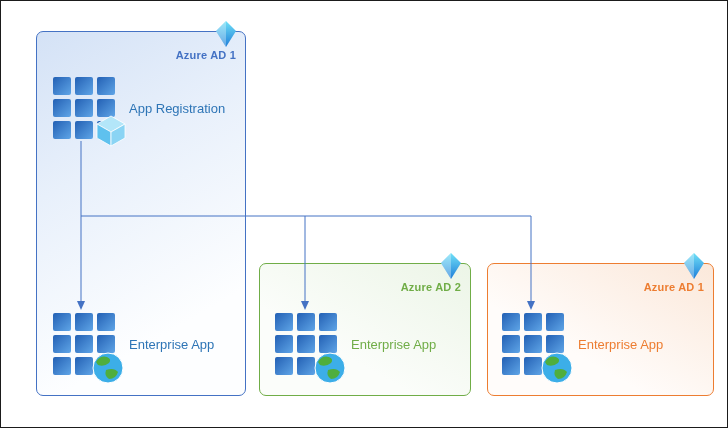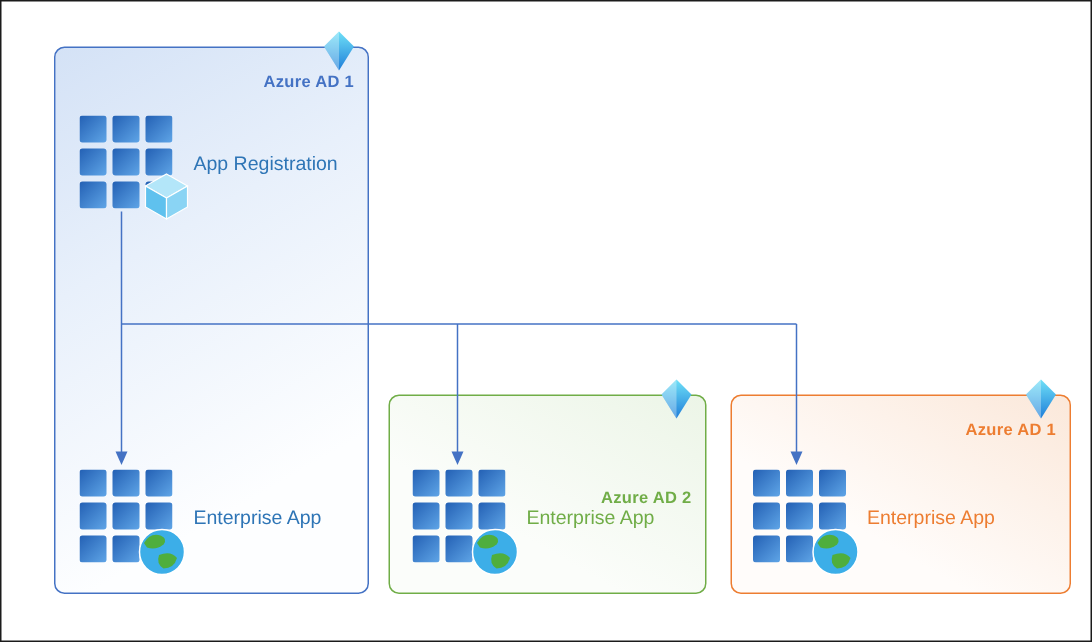--- a/index.html
+++ b/index.html
@@ -42,21 +42,21 @@
     border: 1px solid #ed7d31;
     background: linear-gradient(210deg, #fbe8da 0%, #fffcfa 65%);
   }
 
   .ad-icon { position: absolute; top: -12px; right: 8px; }
   .tenant-label {
     position: absolute; top: 17px; right: 9px;
     font-size: 11px; letter-spacing: 0.2px; font-weight: bold;
   }
   .t1 { color: #4472c4; }
-  .t2 { color: #70ad47; margin-top: 45px; }
+  .t2 { color: #70ad47; }
   .t3 { color: #ed7d31; }
 
   .node { position: absolute; display: flex; align-items: center; gap: 14px; }
   .node-icon { position: relative; width: 62px; height: 62px; flex: 0 0 auto; }
   .badge { position: absolute; }
   .cube-badge  { right: -11px; bottom: -8px; }
   .globe-badge { right: -9px;  bottom: -9px; }
 
   .node-label { font-size: 13px; white-space: nowrap; }
   .lbl-blue   { color: #2e75b6; }

